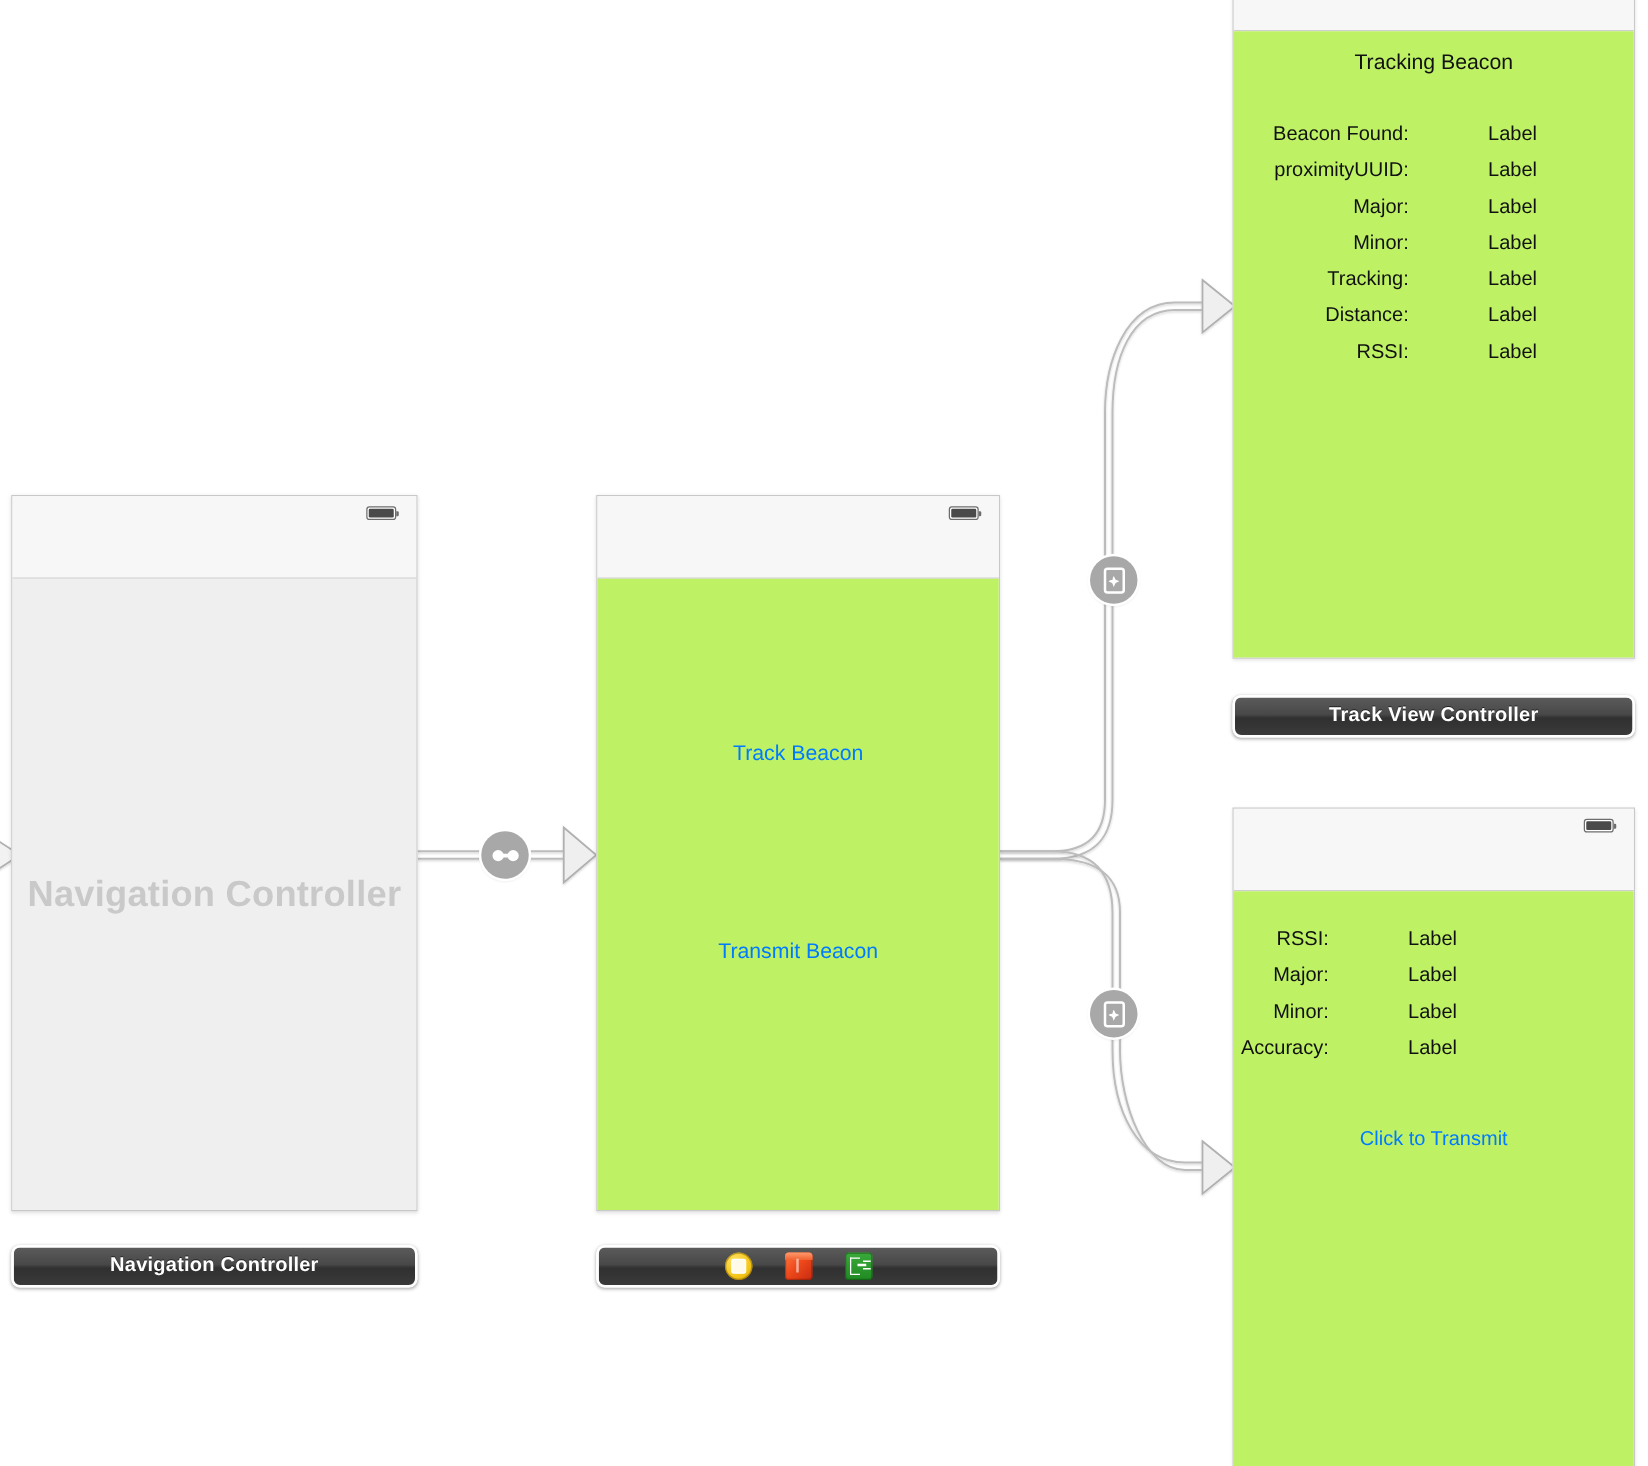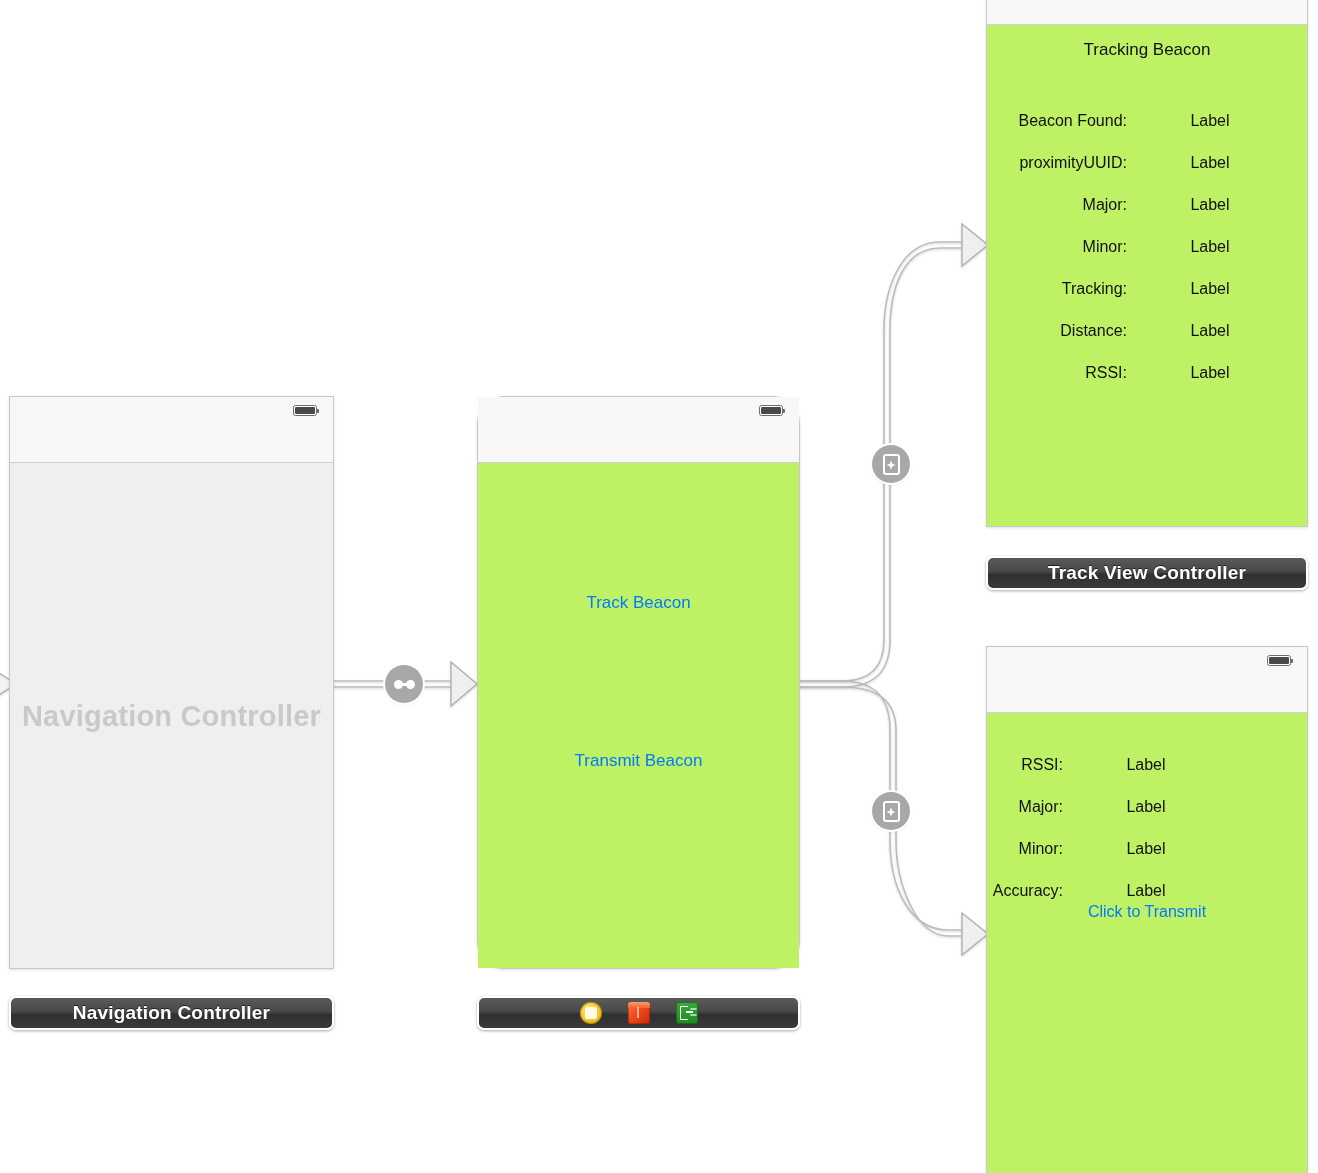--- a/index.html
+++ b/index.html
@@ -92,21 +92,20 @@
     color: #c9c9c9;
     letter-spacing: 0.2px;
   }
 
   
   #beacon-menu {
     left: 477px;
     top: 396px;
     width: 323px;
     height: 573px;
-    border-radius: 27px;
   }
   #beacon-menu .scene-body { height: calc(100% - 66px); }
   .ib-button {
     position: absolute;
     left: 0; right: 0;
     text-align: center;
     color: #007aff;
     font-size: 17px;
   }
   #btn-track-beacon  { top: 130px; }
@@ -136,21 +135,20 @@
     left: 0;
     right: 0;
   }
   .label-row {
     display: flex;
     align-items: baseline;
     font-size: 16px;
     color: #111111;
     line-height: 29px;
     height: 29px;
-    margin-top: 13px;
   }
   .label-row .lbl-key {
     text-align: right;
     white-space: nowrap;
   }
   .label-row .lbl-val {
     text-align: center;
     white-space: nowrap;
   }
   #track-rows { top: 68px; }
@@ -183,21 +181,21 @@
     height: 34px;
     border-radius: 7px;
     background: linear-gradient(to bottom, #5b5b5b 0%, #484848 45%, #303030 55%, #3a3a3a 100%);
     border: 2px solid #ffffff;
     box-shadow: 0 1px 3px rgba(0,0,0,0.35);
     box-sizing: border-box;
     display: flex;
     align-items: center;
     justify-content: center;
     color: #ffffff;
-    font-size: 19px;
+    font-size: 16px;
     font-weight: bold;
     text-shadow: 0 -1px 0 rgba(0,0,0,0.6);
     letter-spacing: 0.2px;
   }
   #plaque-nav     { left: 9px;   top: 996px; width: 325px; }
   #plaque-track   { left: 986px; top: 556px; width: 322px; }
 
   
   .dock {
     position: absolute;

